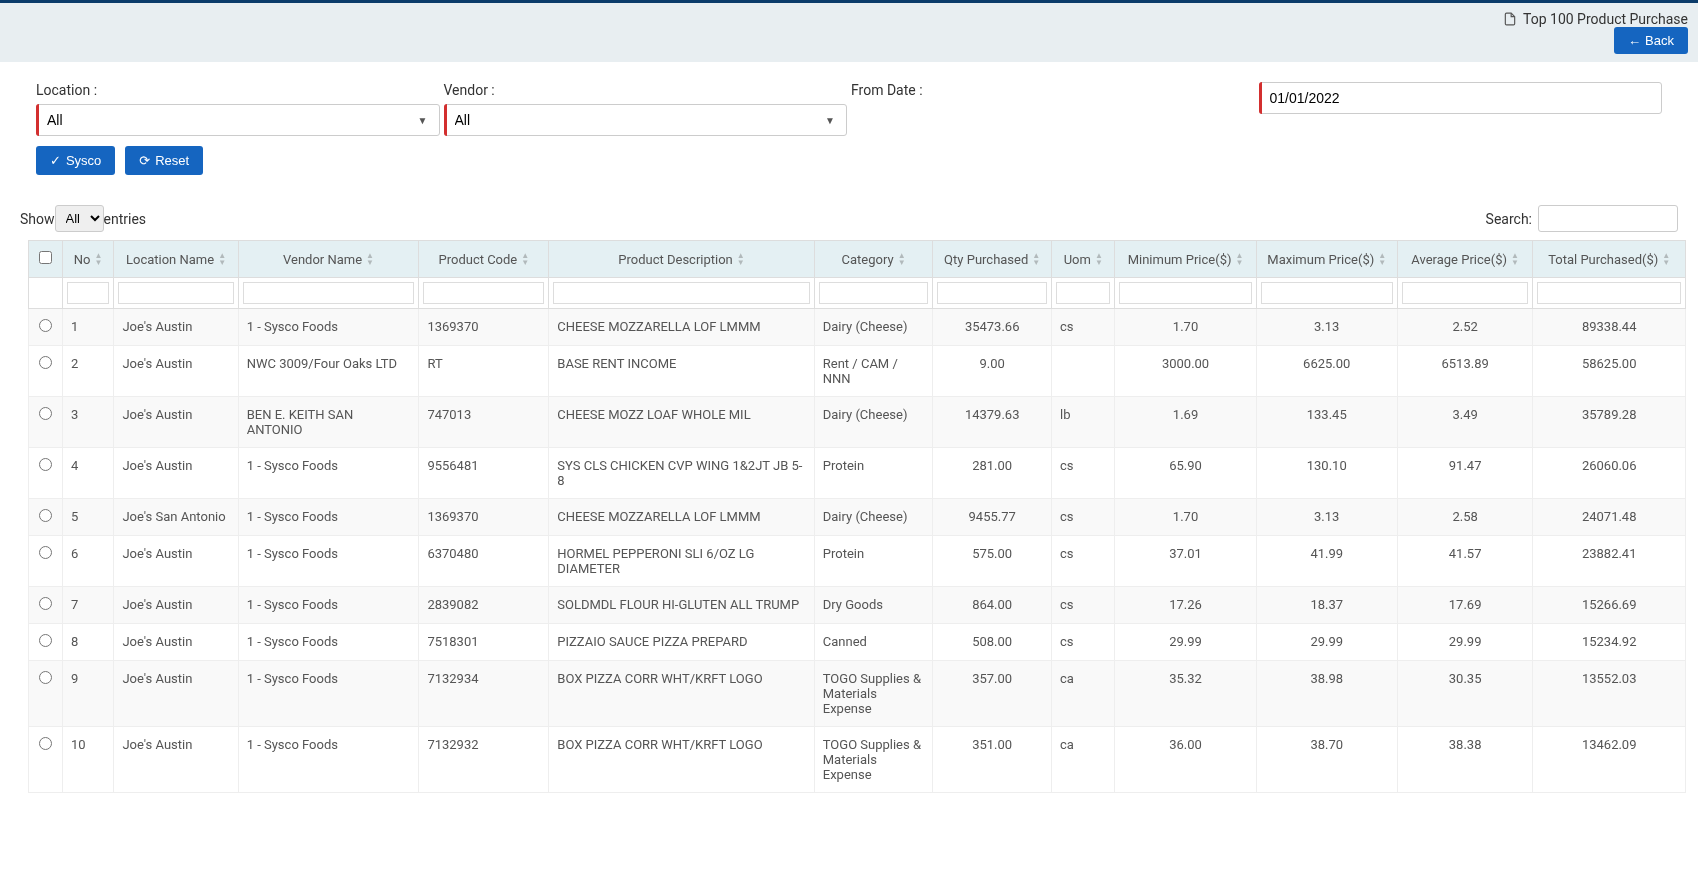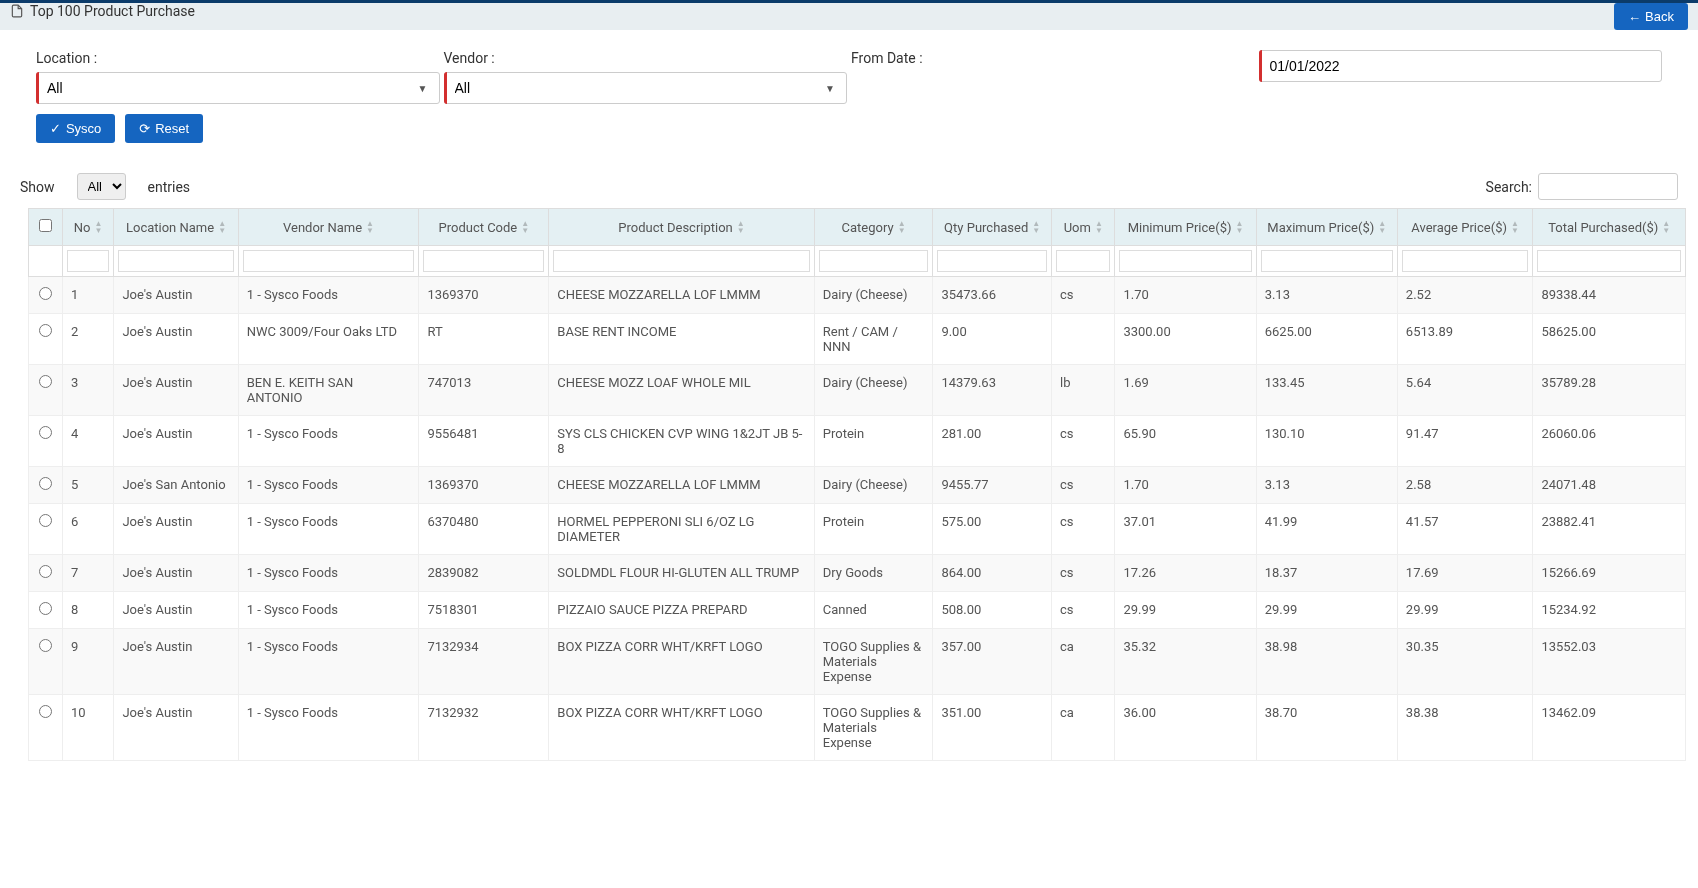--- a/index.html
+++ b/index.html
@@ -1,48 +1,48 @@
 <!DOCTYPE html>
 <html><head>
 <meta charset="utf-8">
 <style>
 * { box-sizing: border-box; margin: 0; padding: 0; }
 body { font-family: -apple-system, BlinkMacSystemFont, "Segoe UI", Roboto, "Helvetica Neue", Arial, sans-serif; font-size: 14px; color: #333; background: #fff; }
 
-.header-bar { background: #e8eef1; border-top: 3px solid #0b3b6a; padding: 0 10px; display: flex; justify-content: space-between; align-items: flex-start; }
+.header-bar { background: #e8eef1; border-top: 3px solid #0b3b6a; padding: 8px 10px; display: flex; justify-content: space-between; align-items: flex-end; flex-direction: column; }
 .header-title { display: flex; align-items: center; gap: 6px; font-size: 14px; color: #333; }
 .header-title svg { width: 14px; height: 14px; }
 .back-btn { background: #1565c0; color: #fff; border: none; padding: 6px 14px; border-radius: 3px; font-size: 13px; cursor: pointer; display: flex; align-items: center; gap: 4px; }
 
 .filters { padding: 20px 36px 10px; display: flex; gap: 4px; }
 .filter-group { flex: 1; display: flex; flex-direction: column; gap: 6px; }
 .filter-label { font-size: 14px; color: #333; }
 .select-wrap, .date-wrap { position: relative; }
 .select-wrap select, .date-wrap input { width: 100%; padding: 7px 10px; border: 1px solid #ccc; border-radius: 3px; font-size: 14px; background: #fff; appearance: none; }
 .req-border { border-left: 3px solid #d32f2f; border-radius: 3px 0 0 3px; position: absolute; left: 0; top: 0; bottom: 0; width: 3px; }
 .select-caret { position: absolute; right: 12px; top: 50%; transform: translateY(-50%); pointer-events: none; font-size: 10px; color: #555; }
 
 .action-btns { padding: 0 36px 20px; display: flex; gap: 10px; }
 .btn-primary { background: #1565c0; color: #fff; border: none; padding: 7px 14px; border-radius: 3px; font-size: 13px; cursor: pointer; display: flex; align-items: center; gap: 5px; }
 
 .table-controls { padding: 10px 20px 8px; display: flex; justify-content: space-between; align-items: center; font-size: 14px; }
-.show-entries { display: flex; align-items: center; gap: 22px; }
+.show-entries { display: flex; align-items: center; gap: 0; }
 .show-entries select { padding: 4px 6px; border: 1px solid #ccc; border-radius: 3px; font-size: 13px; }
 .search-box { display: flex; align-items: center; gap: 6px; }
 .search-box input { padding: 5px 8px; border: 1px solid #ccc; border-radius: 3px; font-size: 13px; width: 140px; }
 
 .data-table { width: calc(100% - 40px); margin: 0 28px; border-collapse: collapse; font-size: 13px; }
 .data-table thead th { background: #e4f0f3; padding: 10px 8px; text-align: center; font-weight: 400; color: #555; border: 1px solid #ddd; position: relative; vertical-align: middle; }
 .data-table thead tr.filter-row td { background: #fff; padding: 4px; border: 1px solid #ddd; }
 .data-table thead tr.filter-row input { width: 100%; border: 1px solid #ddd; padding: 3px 4px; font-size: 12px; }
 .data-table tbody td { padding: 10px 8px; border: 1px solid #eee; vertical-align: top; color: #555; }
 .data-table tbody tr:nth-child(odd) { background: #f9f9f9; }
 .data-table tbody tr:nth-child(even) { background: #fff; }
 .sort-icons { display: inline-flex; flex-direction: column; margin-left: 4px; opacity: 0.35; font-size: 8px; line-height: 7px; vertical-align: middle; }
-.text-right { text-align: left; }
+.text-right { text-align: center; }
 .text-left { text-align: left; }
 input[type=checkbox], input[type=radio] { cursor: pointer; }
 .th-inner { display: flex; align-items: center; justify-content: center; }
 </style>
 </head>
 <body>
 
 <div class="header-bar">
   <div class="header-title">
     <svg viewBox="0 0 24 24" fill="none" stroke="#555" stroke-width="2">
@@ -256,38 +256,38 @@
       <tr>
         <td style="text-align:center"><input type="radio" name="rowsel" style=""></td>
         <td class="text-left">2</td>
         <td class="text-left">Joe's Austin</td>
         <td class="text-left">NWC 3009/Four Oaks LTD</td>
         <td class="text-left">RT</td>
         <td class="text-left">BASE RENT INCOME</td>
         <td class="text-left">Rent / CAM / NNN</td>
         <td class="text-right">9.00</td>
         <td class="text-left"></td>
-        <td class="text-right">3300.00</td>
+        <td class="text-right">3000.00</td>
         <td class="text-right">6625.00</td>
         <td class="text-right">6513.89</td>
         <td class="text-right">58625.00</td>
       </tr>
       <tr>
         <td style="text-align:center"><input type="radio" name="rowsel" style=""></td>
         <td class="text-left">3</td>
         <td class="text-left">Joe's Austin</td>
         <td class="text-left">BEN E. KEITH SAN ANTONIO</td>
         <td class="text-left">747013</td>
         <td class="text-left">CHEESE MOZZ LOAF WHOLE MIL</td>
         <td class="text-left">Dairy (Cheese)</td>
         <td class="text-right">14379.63</td>
         <td class="text-left">lb</td>
         <td class="text-right">1.69</td>
         <td class="text-right">133.45</td>
-        <td class="text-right">5.64</td>
+        <td class="text-right">3.49</td>
         <td class="text-right">35789.28</td>
       </tr>
       <tr>
         <td style="text-align:center"><input type="radio" name="rowsel" style=""></td>
         <td class="text-left">4</td>
         <td class="text-left">Joe's Austin</td>
         <td class="text-left">1 - Sysco Foods</td>
         <td class="text-left">9556481</td>
         <td class="text-left">SYS CLS CHICKEN CVP WING 1&amp;2JT JB 5-8</td>
         <td class="text-left">Protein</td>

